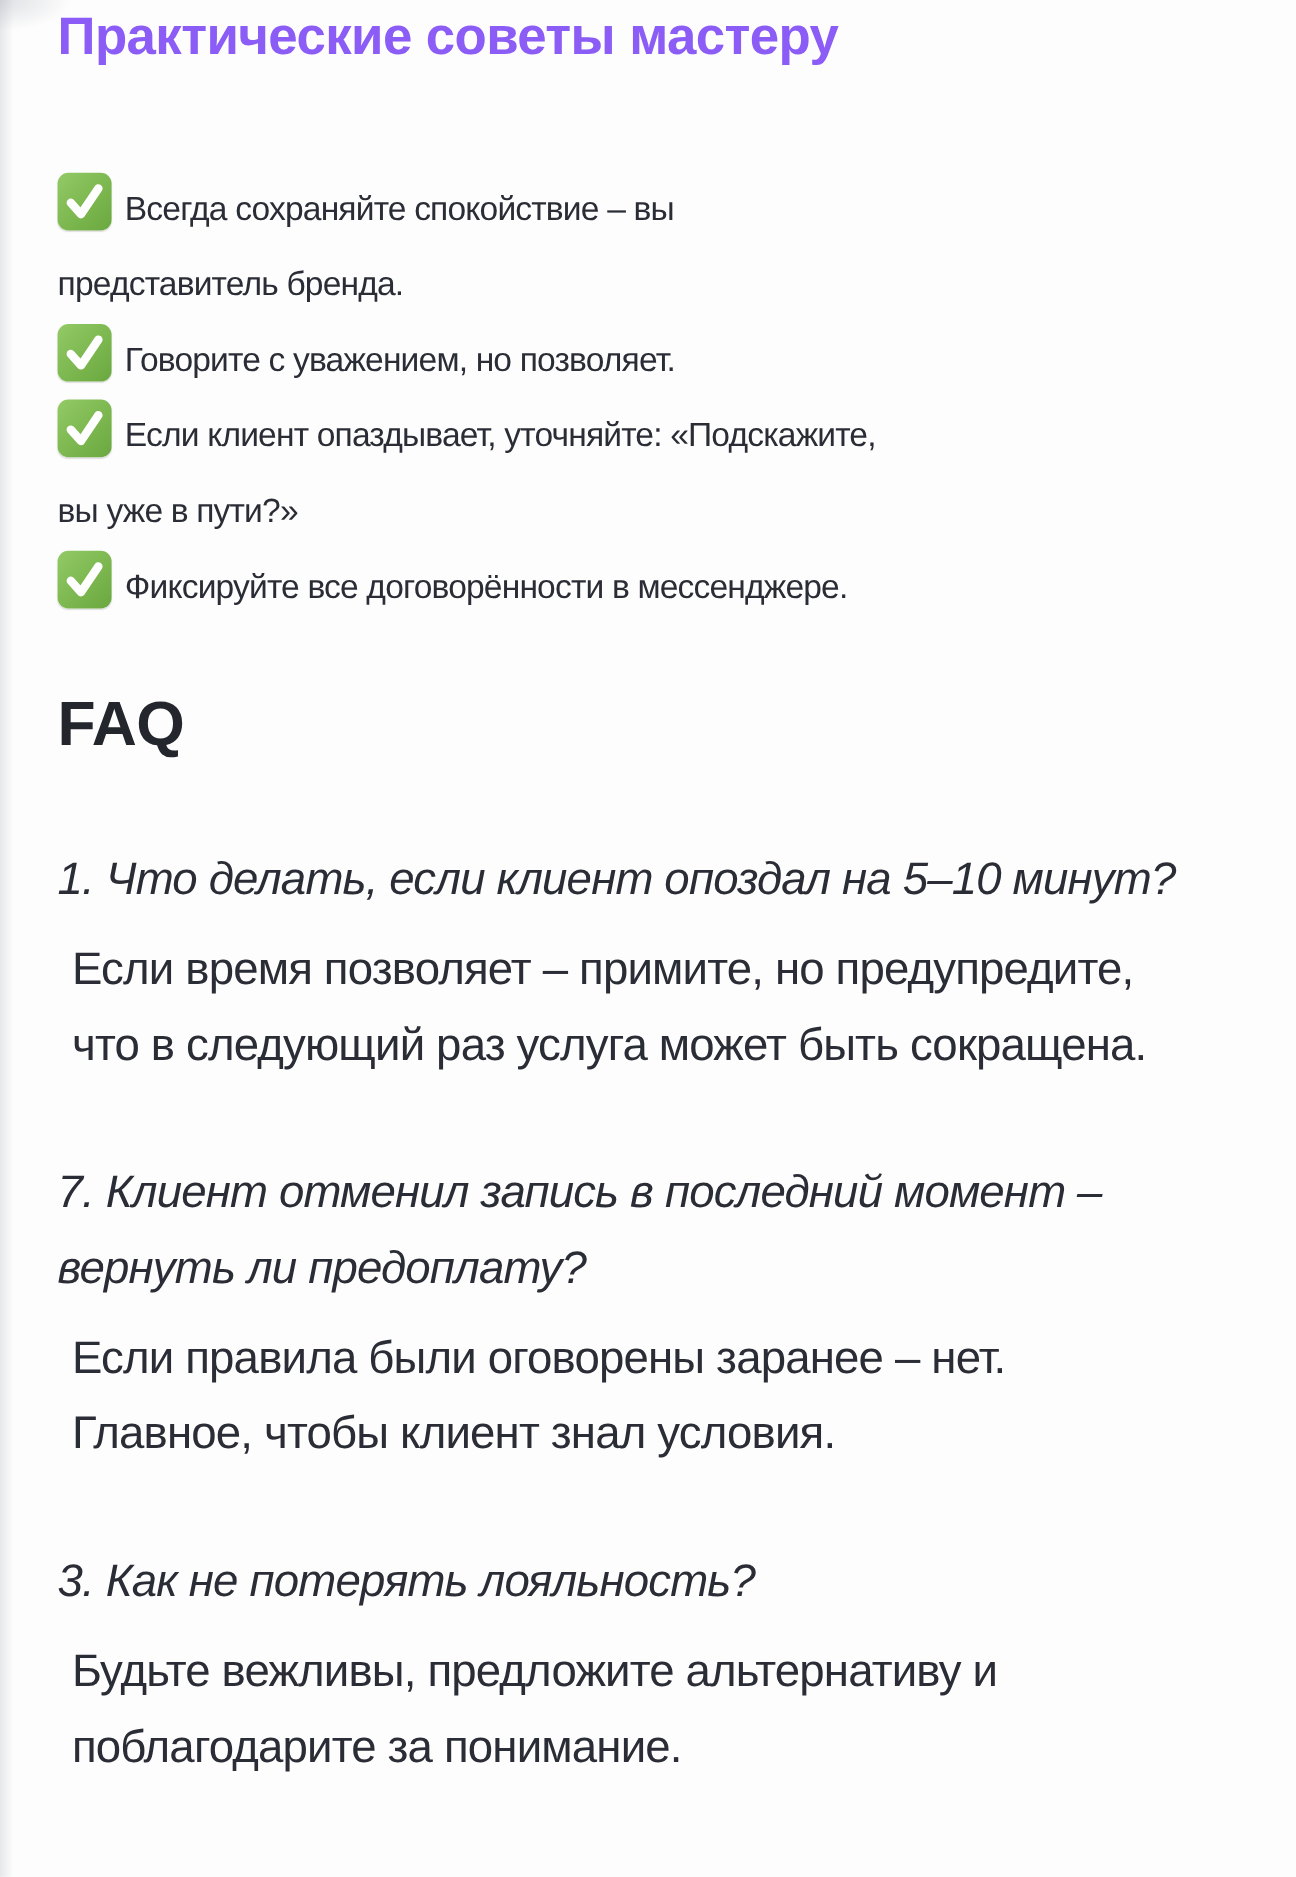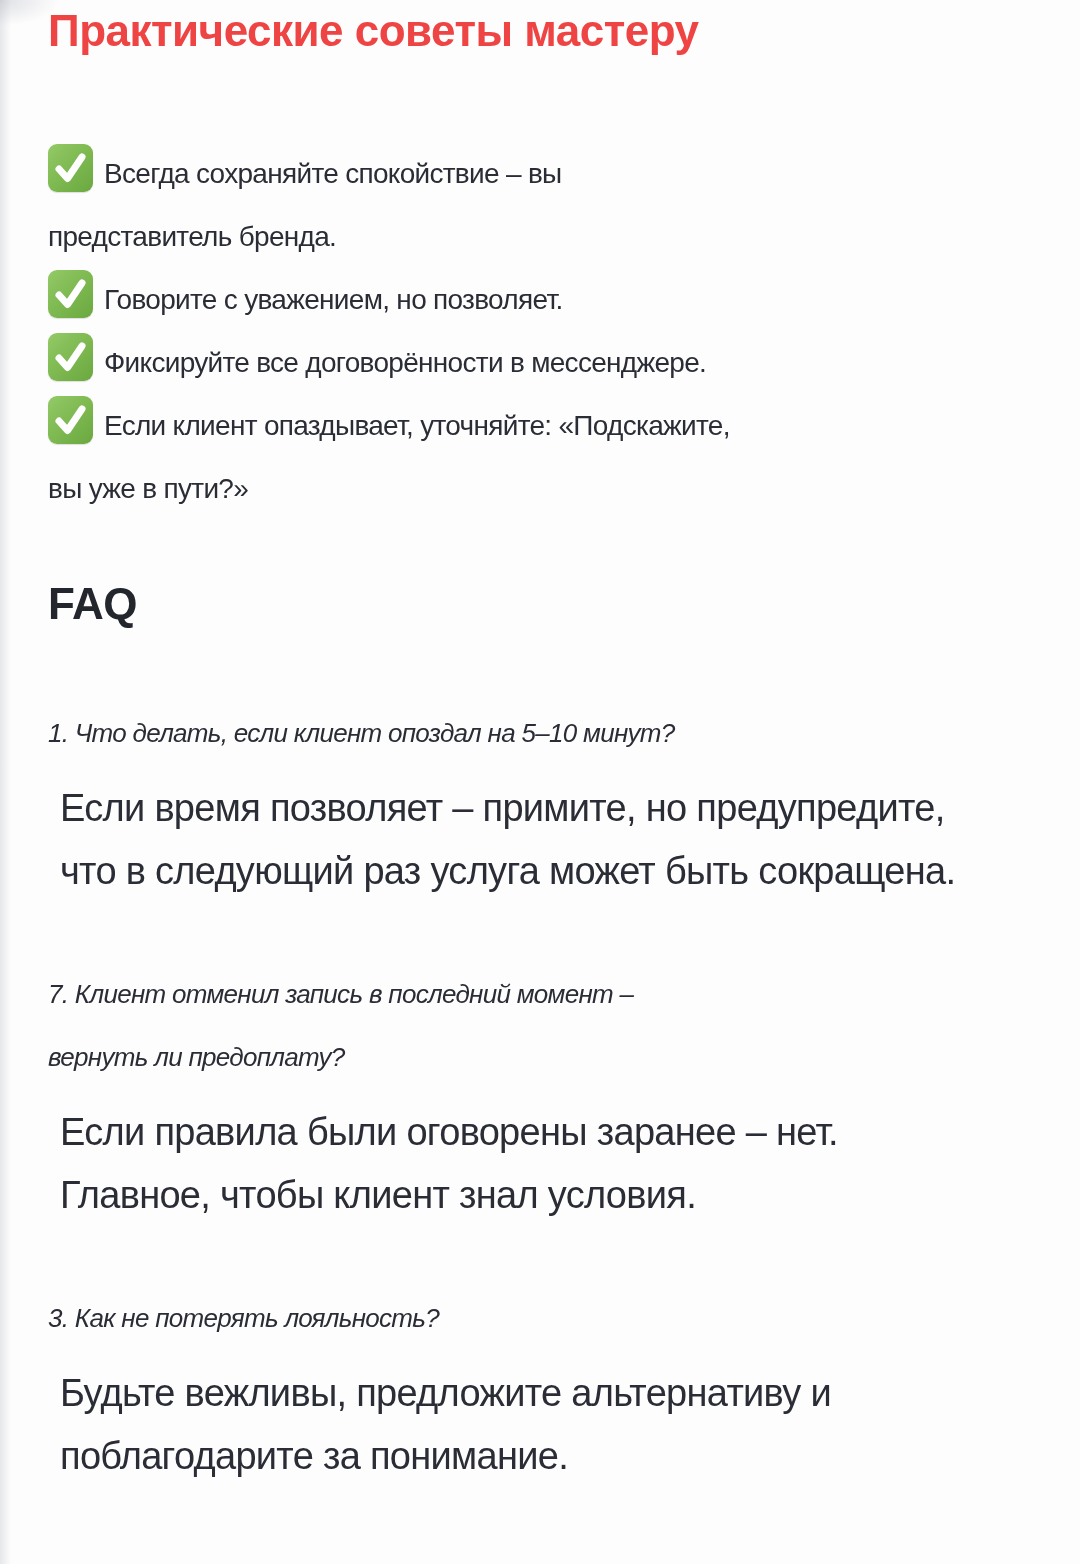--- a/index.html
+++ b/index.html
@@ -32,21 +32,21 @@
   .page {
     padding: 6px 30px 0 48px;
     position: relative;
   }
   .title {
     margin: 0;
     font-size: 44px;
     line-height: 50px;
     font-weight: 700;
     letter-spacing: -0.5px;
-    color: #ef4444;
+    color: #8b5cf6;
   }
   .checklist { margin-top: 86px; }
   .check-item {
     margin: 0;
     font-size: 28px;
     line-height: 63px;
     letter-spacing: -0.7px;
   }
   .check-text { white-space: pre-line; }
   .check-badge {
@@ -55,32 +55,32 @@
     height: 48px;
     border-radius: 9px;
     background: linear-gradient(135deg, #93ca66 0%, #7cb74f 55%, #6aa83f 100%);
     box-shadow: 0 1px 1px rgba(0,0,0,0.12);
     vertical-align: -9px;
     margin-right: 11px;
   }
   .check-badge svg { display: block; }
   .faq-heading {
     margin: 58px 0 0 0;
-    font-size: 44px;
+    font-size: 52px;
     line-height: 52px;
     font-weight: 700;
     letter-spacing: -0.5px;
     color: #24262e;
   }
   .faq-item { margin-top: 60px; }
   .faq-item.first { margin-top: 72px; }
   .faq-q {
     margin: 0;
     font-style: italic;
-    font-size: 26px;
+    font-size: 38px;
     line-height: 63px;
     letter-spacing: -0.7px;
     white-space: pre-line;
   }
   .faq-a {
     margin: 12px;
     font-size: 38px;
     line-height: 63px;
     letter-spacing: -0.7px;
     white-space: pre-line;
@@ -104,28 +104,28 @@
 
     <p class="check-item">
       <span class="check-badge"><svg width="45" height="48" viewBox="0 0 45 48">
             <path d="M11 25 L19.5 34.5 L34 13" stroke="#ffffff" stroke-width="7" fill="none" stroke-linecap="round" stroke-linejoin="round"></path>
           </svg></span><span class="check-text">Говорите с уважением, но позволяет.</span>
     </p>
 
     <p class="check-item">
       <span class="check-badge"><svg width="45" height="48" viewBox="0 0 45 48">
             <path d="M11 25 L19.5 34.5 L34 13" stroke="#ffffff" stroke-width="7" fill="none" stroke-linecap="round" stroke-linejoin="round"></path>
-          </svg></span><span class="check-text">Фиксируйте все договорённости в мессенджере.</span>
+          </svg></span><span class="check-text">Если клиент опаздывает, уточняйте: «Подскажите,
+вы уже в пути?»</span>
     </p>
 
     <p class="check-item">
       <span class="check-badge"><svg width="45" height="48" viewBox="0 0 45 48">
             <path d="M11 25 L19.5 34.5 L34 13" stroke="#ffffff" stroke-width="7" fill="none" stroke-linecap="round" stroke-linejoin="round"></path>
-          </svg></span><span class="check-text">Если клиент опаздывает, уточняйте: «Подскажите,
-вы уже в пути?»</span>
+          </svg></span><span class="check-text">Фиксируйте все договорённости в мессенджере.</span>
     </p>
 
 
   </div>
 
   <h2 class="faq-heading">FAQ</h2>
 
   <div class="faq-item first">
     <p class="faq-q">1. Что делать, если клиент опоздал на 5–10 минут?</p>
     <p class="faq-a">Если время позволяет – примите, но предупредите,

